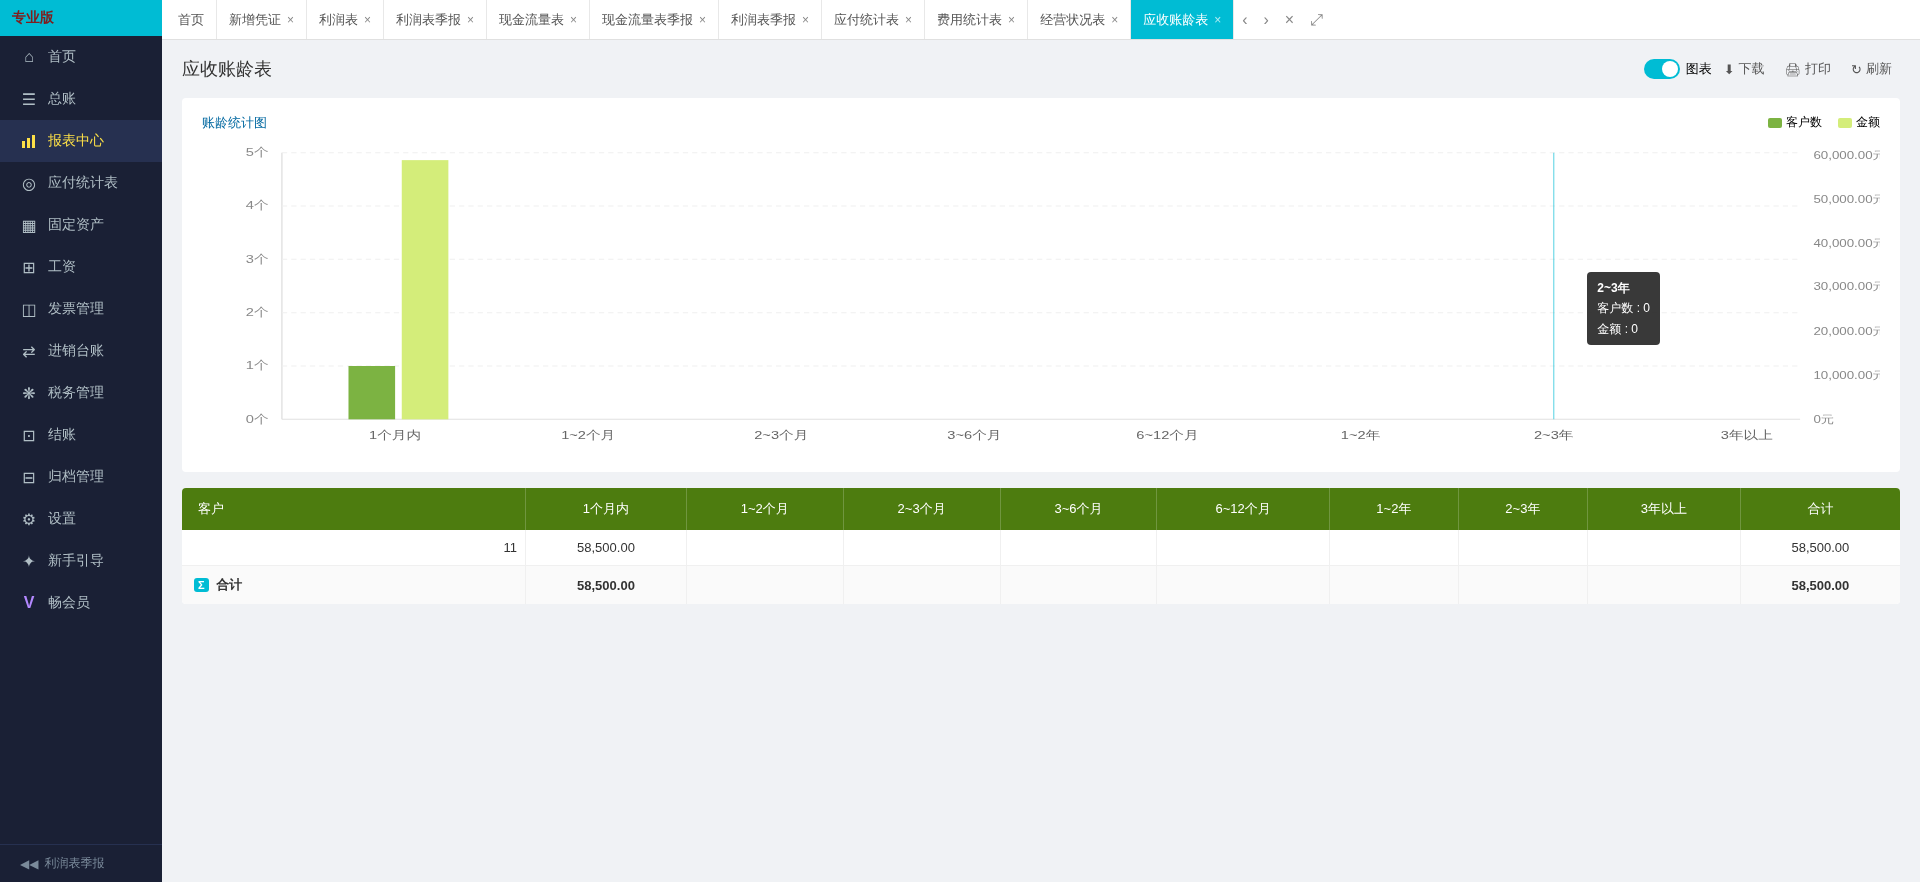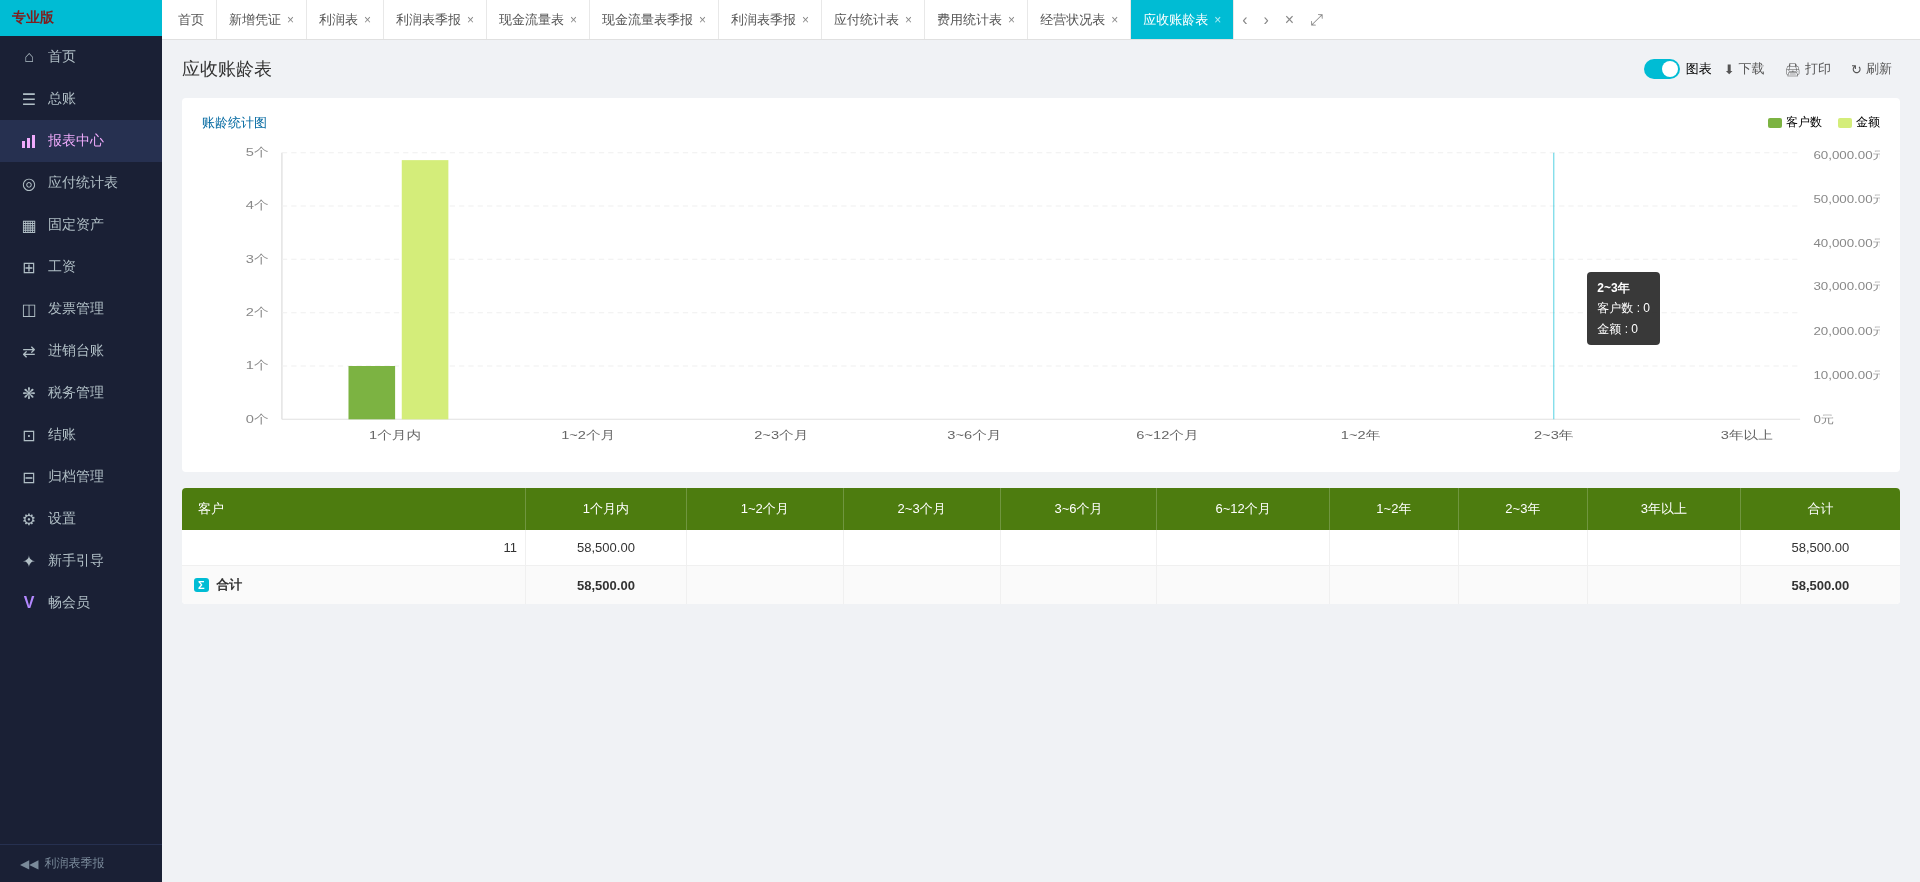--- a/index.html
+++ b/index.html
@@ -2,21 +2,21 @@
 <html><head>
   <meta charset="utf-8">
   <style>
     * { margin: 0; padding: 0; box-sizing: border-box; }
     body { font-family: 'Microsoft YaHei', SimHei, Arial, sans-serif; font-size: 13px; background: #f0f2f5; display: flex; height: 882px; overflow: hidden; }
 
     
     .sidebar { width: 162px; background: #1a2035; color: #cdd; display: flex; flex-direction: column; height: 100%; flex-shrink: 0; }
     .sidebar-logo { background: #00bcd4; padding: 8px 12px; font-size: 14px; font-weight: bold; color: #7f1d1d; height: 36px; display: flex; align-items: center; }
     .sidebar-item { display: flex; align-items: center; padding: 12px 20px; cursor: pointer; color: #b0bec5; gap: 10px; font-size: 14px; }
-    .sidebar-item.active { background: #263050; color: #f0abfc; }
+    .sidebar-item.active { background: #263050; color: #fde047; }
     .sidebar-item .icon { width: 18px; height: 18px; display: inline-flex; align-items: center; justify-content: center; font-size: 16px; }
     .sidebar-bottom { margin-top: auto; padding: 10px 20px; color: #7a8a9a; font-size: 12px; display: flex; align-items: center; gap: 6px; cursor: pointer; border-top: 1px solid #263050; }
 
     
     .main { flex: 1; display: flex; flex-direction: column; overflow: hidden; background: #f0f2f5; }
 
     
     .tab-bar { background: white; display: flex; align-items: center; border-bottom: 1px solid #e0e0e0; padding: 0 4px; height: 40px; overflow: hidden; flex-shrink: 0; }
     .tab { display: flex; align-items: center; padding: 0 12px; height: 100%; font-size: 13px; color: #555; cursor: pointer; white-space: nowrap; border-right: 1px solid #e8e8e8; gap: 6px; }
     .tab.active { background: #00bcd4; color: white; }

